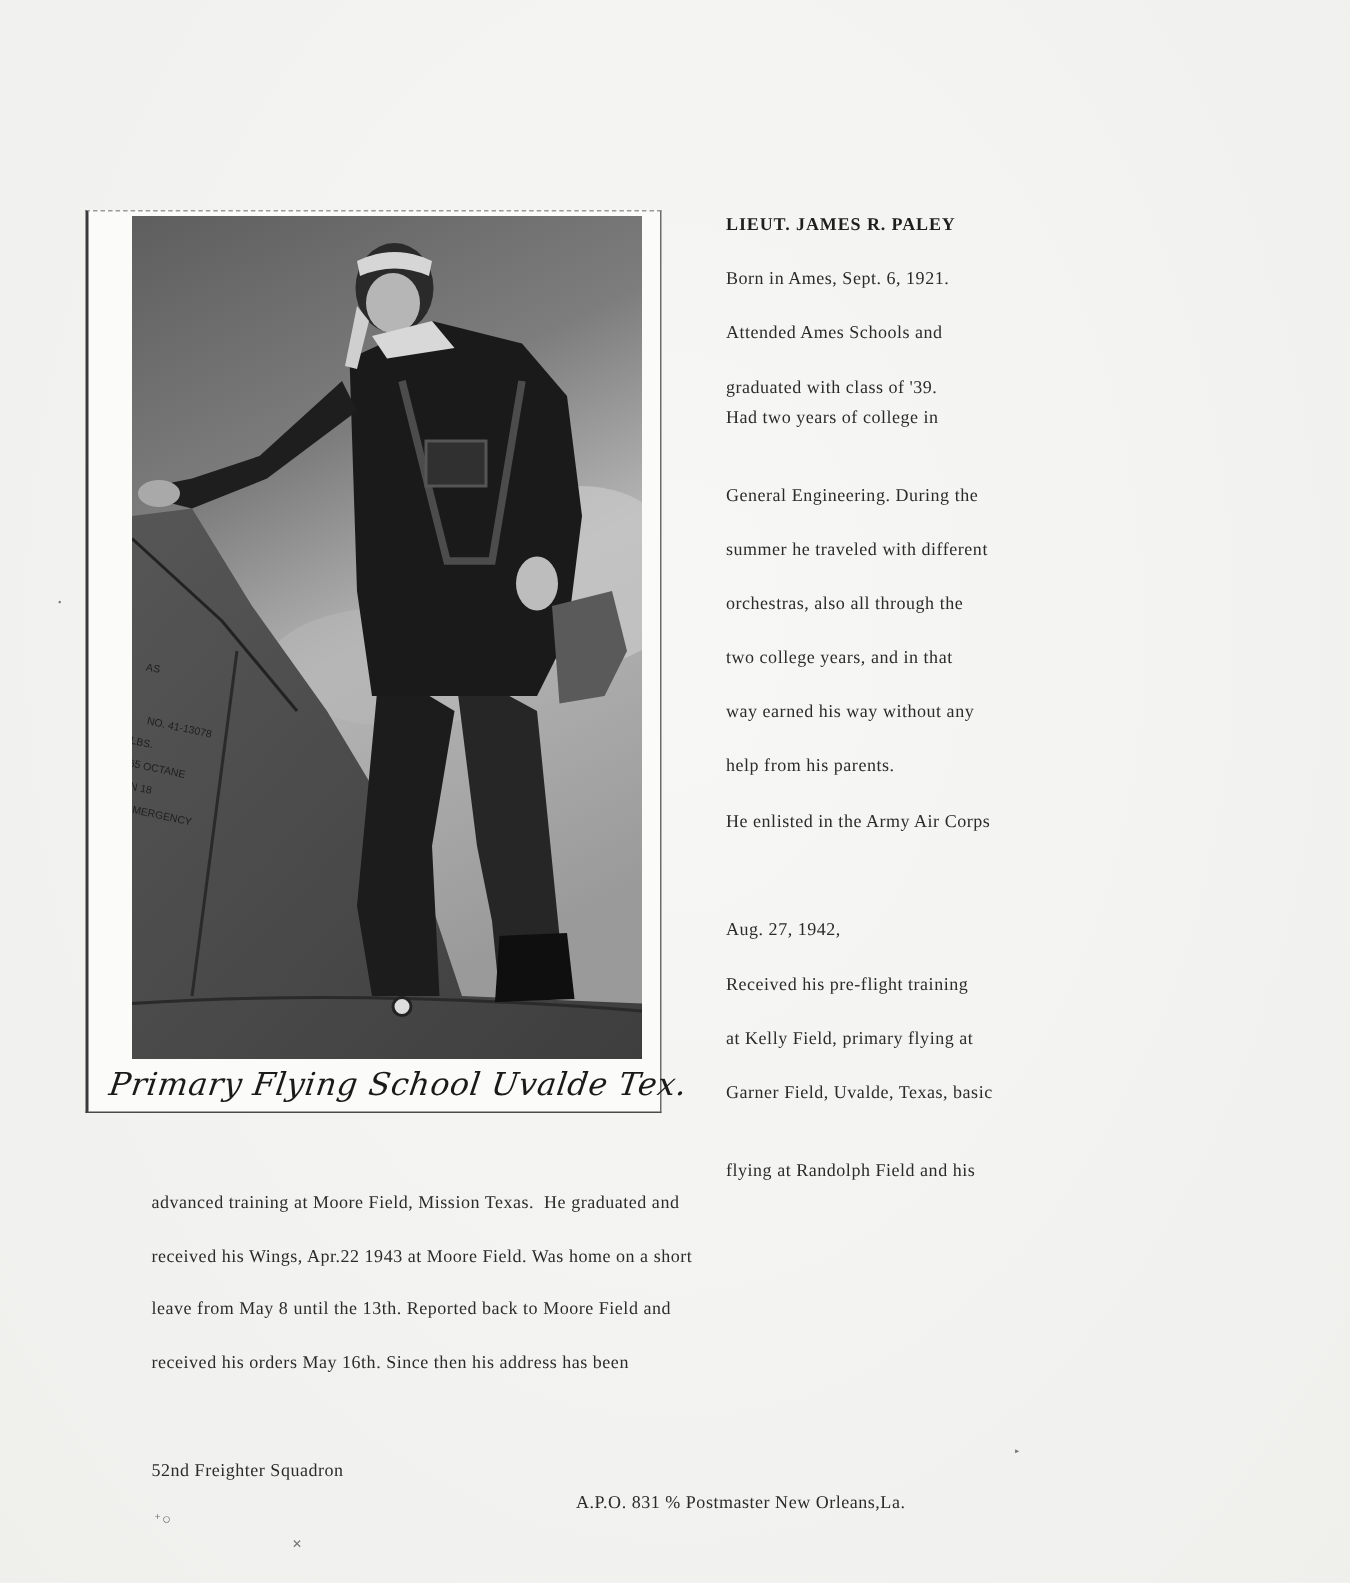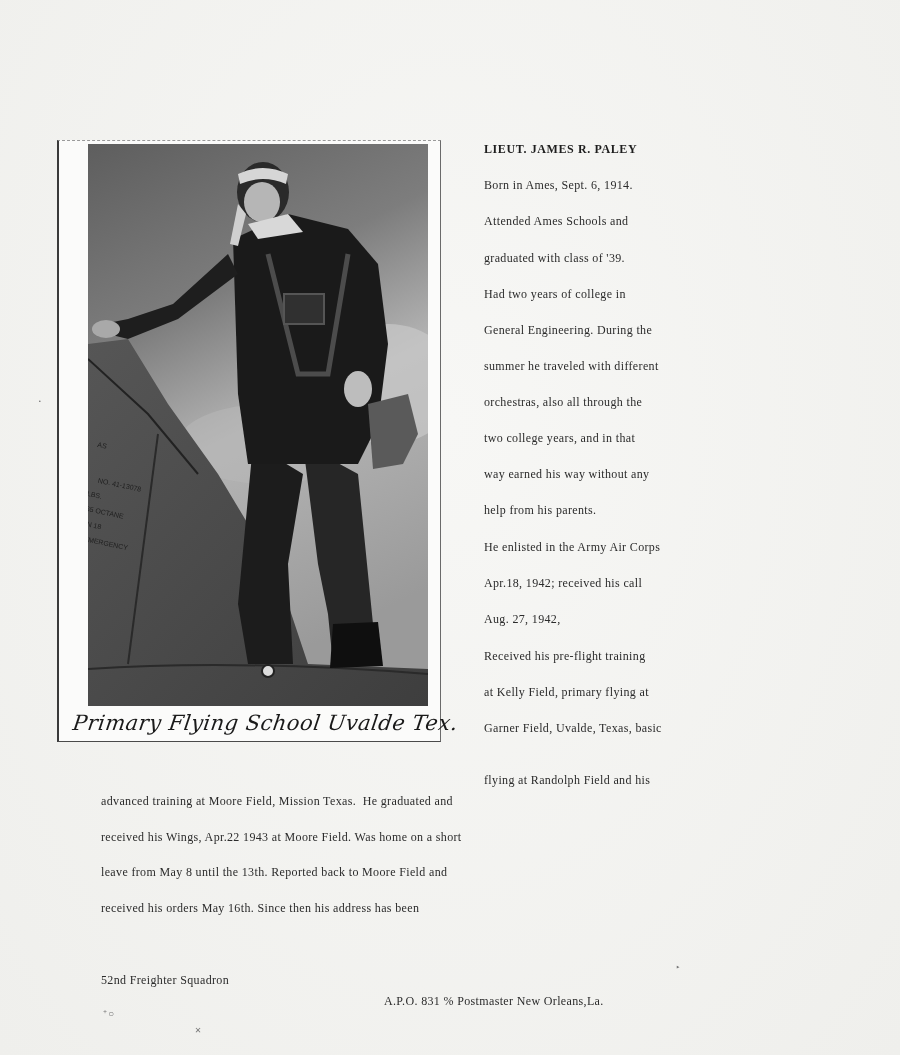--- a/index.html
+++ b/index.html
@@ -146,32 +146,31 @@
         <path d="M150 60 L142 100 L150 102 L158 70 Z" fill="#cfcfcf"></path>
 
         <path d="M160 80 L200 70 L215 88 L170 95 Z" fill="#d8d8d8"></path>
       </svg>
     </div>
     <div class="caption">Primary Flying School Uvalde Tex.</div>
   </div>
 
   <div class="line title" style="left:484px; top:143px;">LIEUT. JAMES R. PALEY</div>
 
-  <div class="line" style="left:484px; top:179px;">Born in Ames, Sept. 6, 1914.</div>
+  <div class="line" style="left:484px; top:179px;">Born in Ames, Sept. 6, 1921.</div>
   <div class="line" style="left:484px; top:215px;">Attended Ames Schools and</div>
   <div class="line" style="left:484px; top:252px;">graduated with class of '39.</div>
-  <div class="line" style="left:484px; top:288px;">Had two years of college in</div>
+  <div class="line" style="left:484px; top:272px;">Had two years of college in</div>
   <div class="line" style="left:484px; top:324px;">General Engineering. During the</div>
   <div class="line" style="left:484px; top:360px;">summer he traveled with different</div>
   <div class="line" style="left:484px; top:396px;">orchestras, also all through the</div>
   <div class="line" style="left:484px; top:432px;">two college years, and in that</div>
   <div class="line" style="left:484px; top:468px;">way earned his way without any</div>
   <div class="line" style="left:484px; top:504px;">help from his parents.</div>
   <div class="line" style="left:484px; top:541px;">He enlisted in the Army Air Corps</div>
-  <div class="line" style="left:484px; top:577px;">Apr.18, 1942; received his call</div>
   <div class="line" style="left:484px; top:613px;">Aug. 27, 1942,</div>
   <div class="line" style="left:484px; top:650px;">Received his pre-flight training</div>
   <div class="line" style="left:484px; top:686px;">at Kelly Field, primary flying at</div>
   <div class="line" style="left:484px; top:722px;">Garner Field, Uvalde, Texas, basic</div>
   <div class="line" style="left:484px; top:759px;margin-top:15px;">flying at Randolph Field and his</div>
 
   <div class="line" style="left:101px; top:795px;">advanced training at Moore Field, Mission Texas.  He graduated and</div>
   <div class="line" style="left:101px; top:831px;">received his Wings, Apr.22 1943 at Moore Field. Was home on a short</div>
   <div class="line" style="left:101px; top:866px;">leave from May 8 until the 13th. Reported back to Moore Field and</div>
   <div class="line" style="left:101px; top:902px;">received his orders May 16th. Since then his address has been</div>

